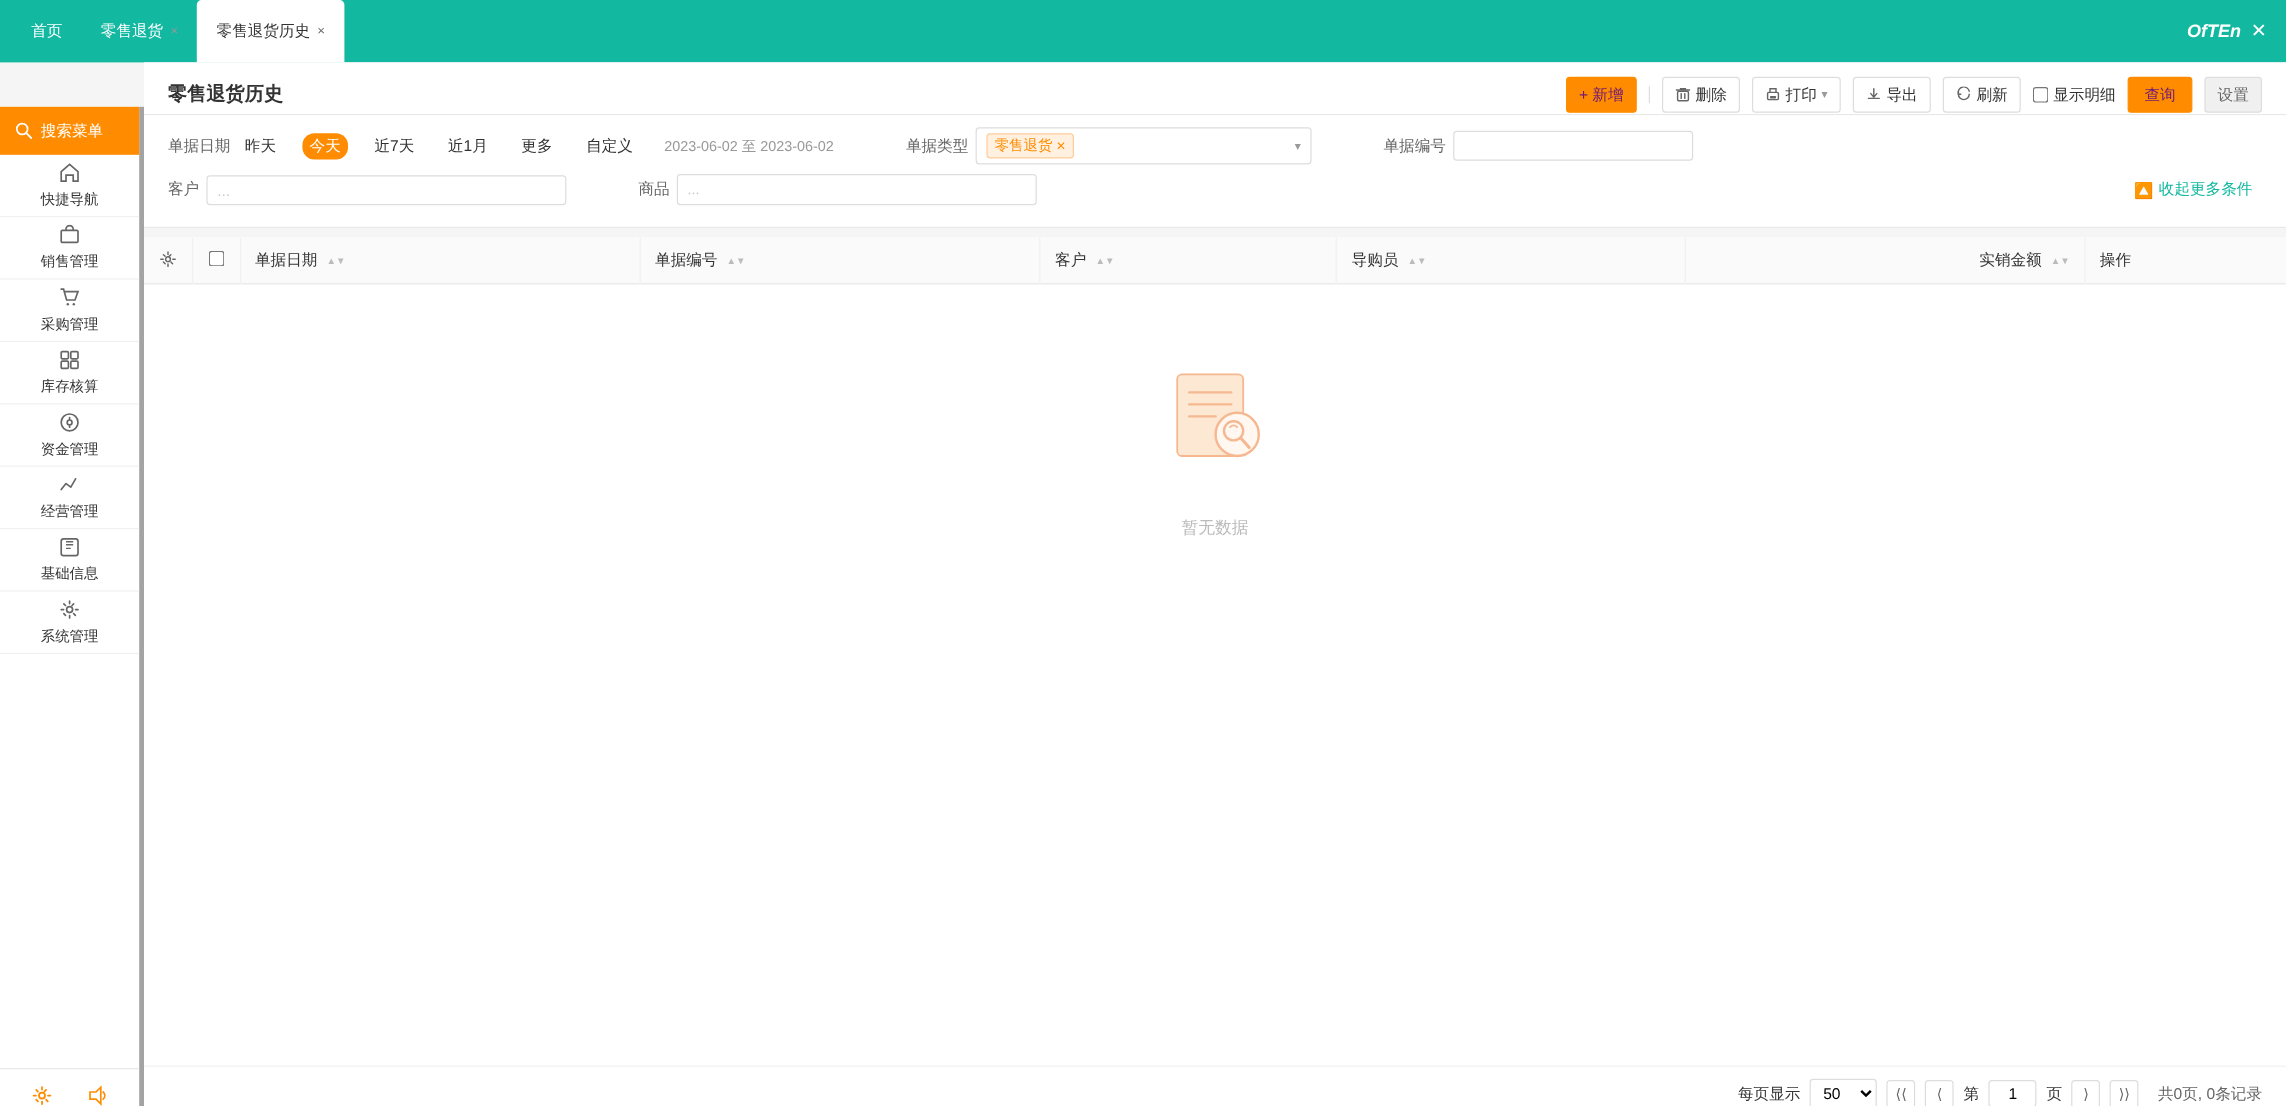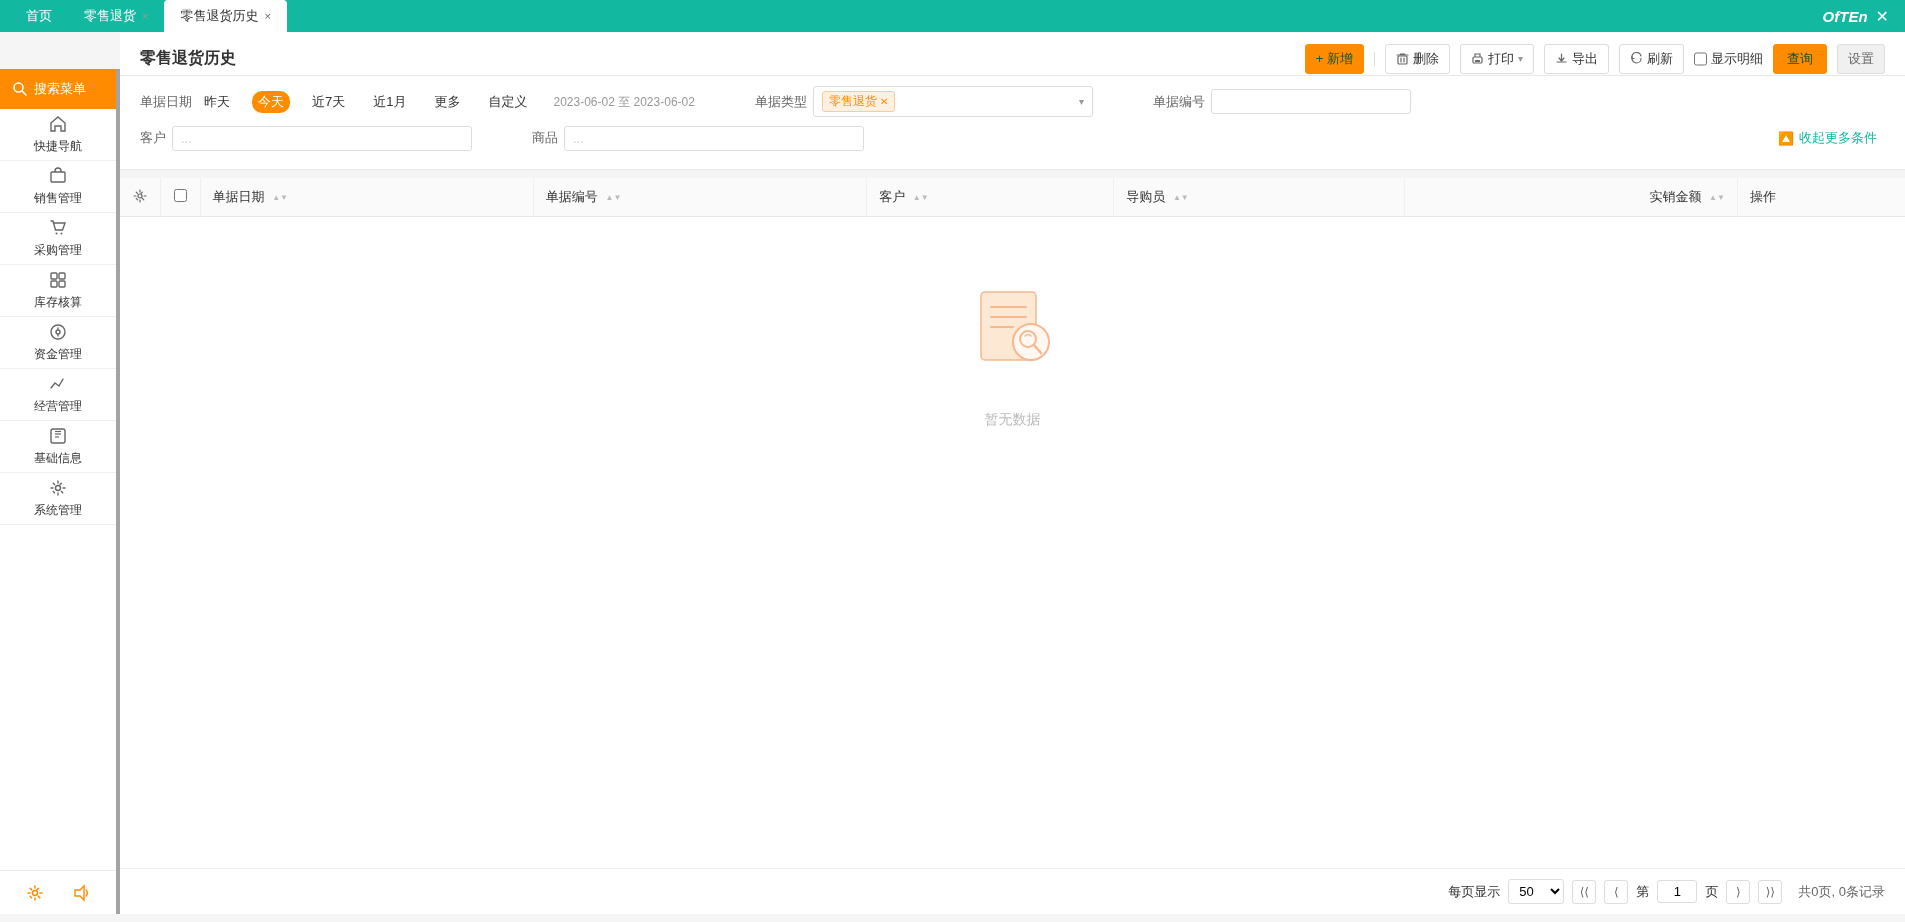--- a/index.html
+++ b/index.html
@@ -1,20 +1,20 @@
 <!DOCTYPE html>
 <html><head>
   <meta charset="utf-8">
   <style>
     * { margin: 0; padding: 0; box-sizing: border-box; }
     body { font-family: 'Microsoft YaHei', Arial, sans-serif; font-size: 13px; background: #f5f5f5; overflow: hidden; width: 1905px; height: 922px; }
 
     
     .top-bar {
-      height: 32px;
+      height: 52px;
       background: #12b8a0;
       display: flex;
       align-items: center;
       padding: 0 0 0 10px;
     }
     .top-bar-tabs {
       display: flex;
       align-items: center;
       height: 100%;
       flex: 1;
@@ -151,21 +151,21 @@
       padding: 5px 10px;
       border: 1px solid #ddd;
       border-radius: 3px;
       background: #fff;
       cursor: pointer;
       font-size: 13px;
       color: #333;
     }
     .btn-primary {
       background: #ff8c00;
-      color: #14532d;
+      color: #701a75;
       border-color: #ff8c00;
       text-align: right;
     }
     .btn-setting {
       background: #f0f0f0;
       color: #666;
       border-color: #ddd;
     }
     .checkbox-label {
       display: flex;
@@ -585,21 +585,21 @@
 
       <div class="filter-row">
 
         <div class="filter-group">
           <span class="filter-label">客户</span>
           <div class="filter-select" style="min-width:300px;">
             <span class="filter-placeholder">...</span>
           </div>
         </div>
 
-        <div class="filter-group" style="margin-left: 40px;">
+        <div class="filter-group" style="margin-left: 40px; font-family: Liberation Serif, serif;">
           <span class="filter-label">商品</span>
           <div class="filter-select" style="min-width:300px;">
             <span class="filter-placeholder">...</span>
           </div>
         </div>
 
         <div style="margin-left: auto;">
           <button class="collapse-btn">
             <span>🔼</span>
             <span>收起更多条件</span>

